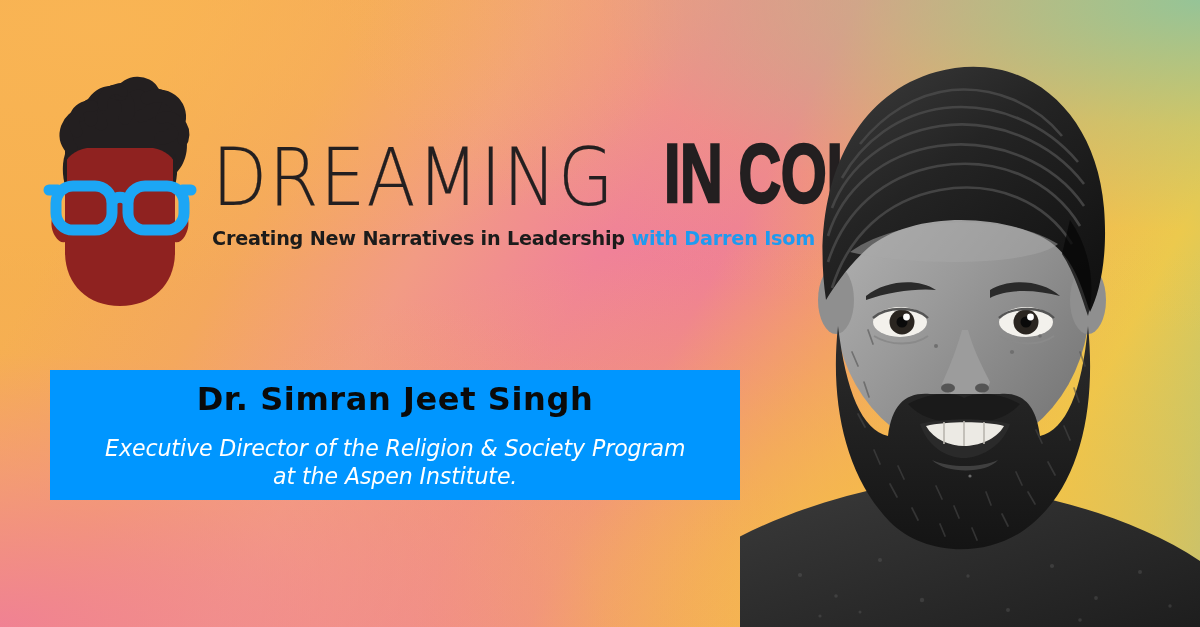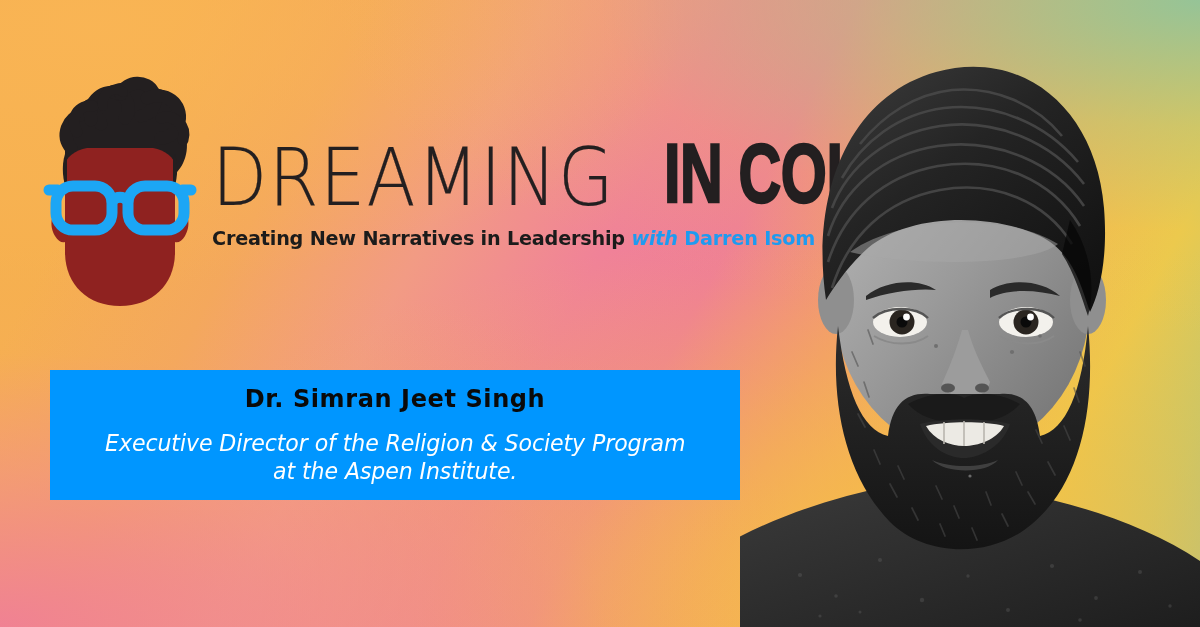--- a/index.html
+++ b/index.html
@@ -96,21 +96,20 @@
     font-size: 19.5px;
     font-weight: 700;
     color: #1b1b1b;
     letter-spacing: -0.2px;
     white-space: nowrap;
     transform: scaleX(0.985);
     transform-origin: left center;
   }
   .tagline .tag-with {
     color: #1e9bf0;
-    font-style: italic;
     font-weight: 700;
   }
   .tagline .tag-host {
     color: #1e9bf0;
     font-weight: 600;
     font-style: normal;
   }
 
   
   .guest-card {
@@ -123,21 +122,21 @@
     display: flex;
     flex-direction: column;
     align-items: center;
     justify-content: center;
     padding: 0 10px;
     box-sizing: border-box;
   }
   .guest-name {
     font-family: "DejaVu Sans", sans-serif;
     font-weight: 700;
-    font-size: 24px;
+    font-size: 32px;
     color: #0a0a0a;
     letter-spacing: 0.6px;
     margin-bottom: 16px;
     text-align: center;
     white-space: nowrap;
   }
   .guest-role {
     font-family: "DejaVu Sans", sans-serif;
     font-style: italic;
     font-weight: 400;

